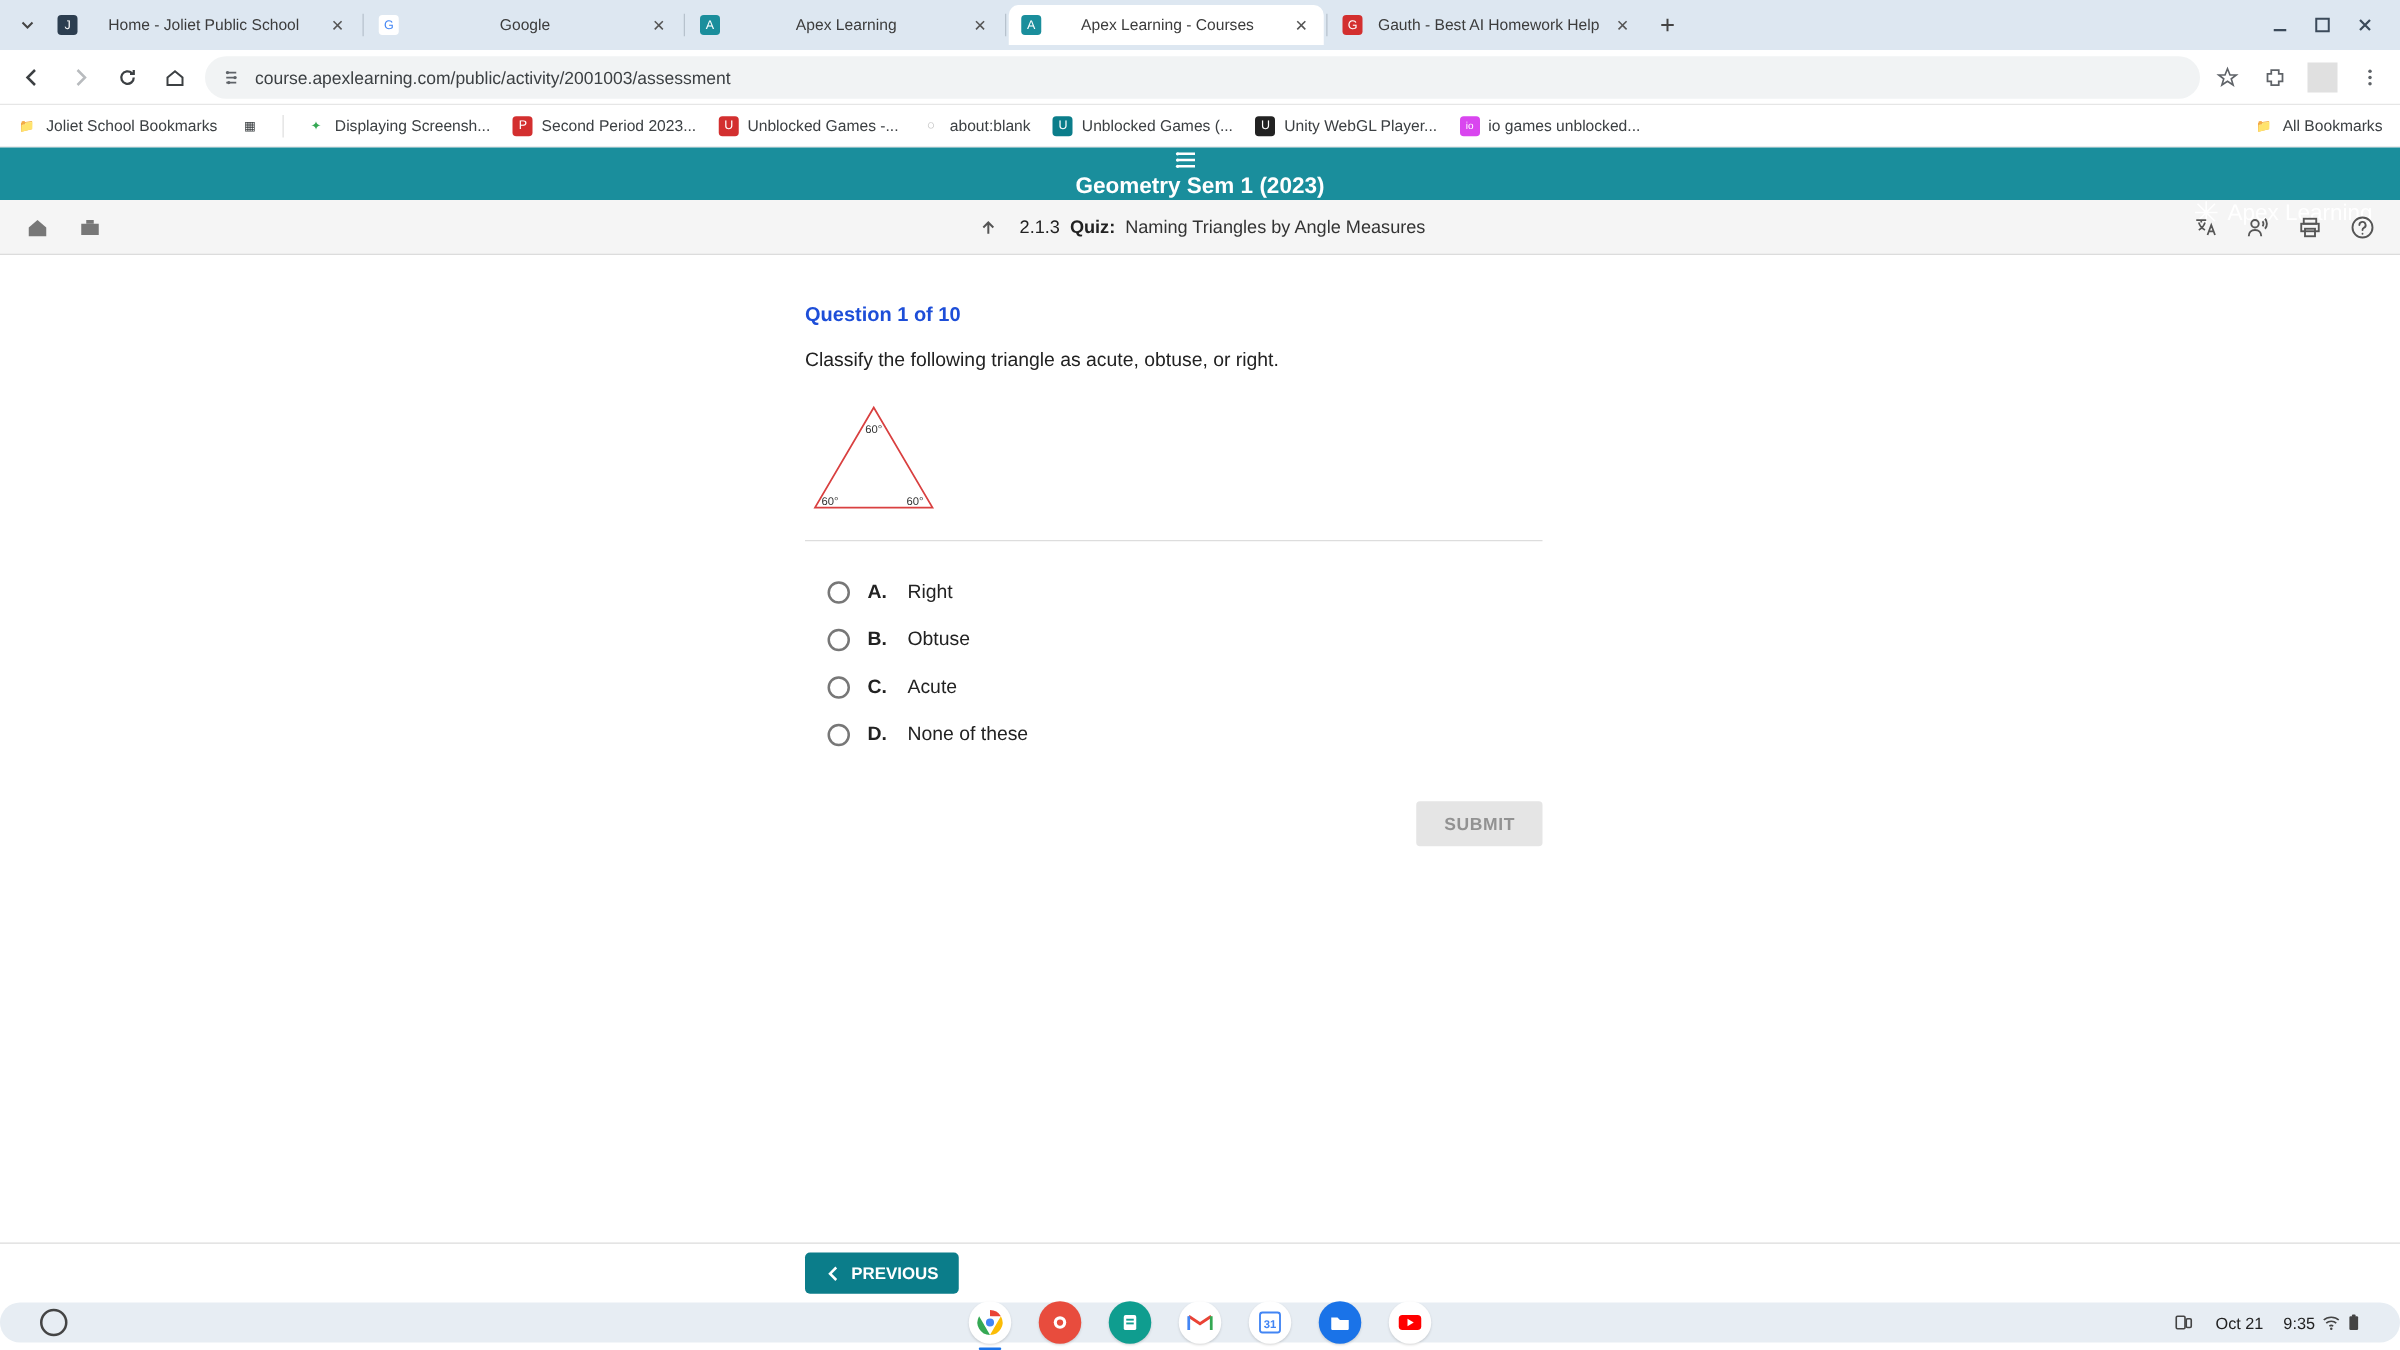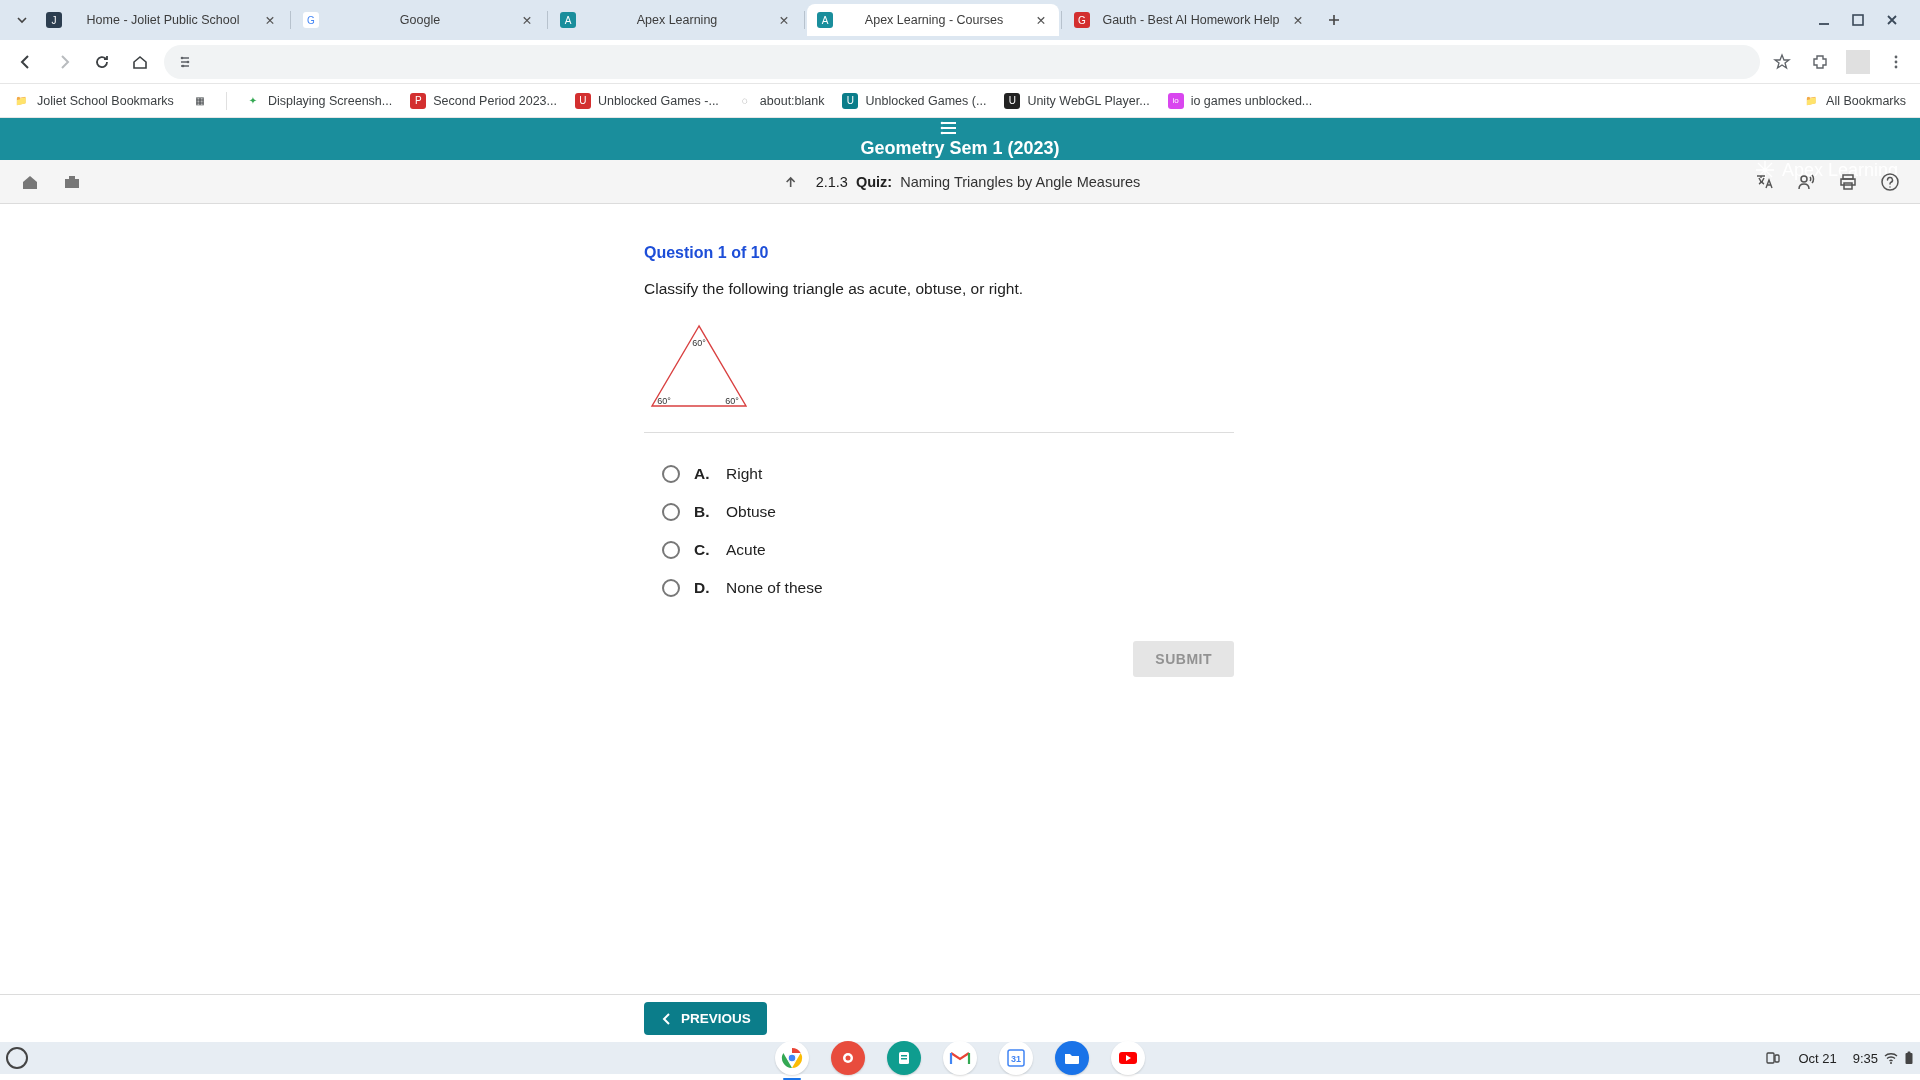--- a/index.html
+++ b/index.html
@@ -65,21 +65,21 @@
 .option .letter { font-weight: 700; font-size: 15.5px; color: #222; width: 18px; }
 .option .label { font-size: 15.5px; color: #222; }
 .submit-row { display: flex; justify-content: flex-end; margin-top: 34px; }
 .submit-btn { background: #e5e5e5; color: #929292; font-size: 14px; font-weight: 600; letter-spacing: 0.5px; padding: 10px 22px; border: none; border-radius: 3px; cursor: not-allowed; }
 
 
 .footer-nav { height: 48px; border-top: 1px solid #dcdcdc; display: flex; align-items: center; padding: 0 0 0 644px; }
 .prev-btn { background: #0b7d8a; color: #fff; font-size: 13.5px; font-weight: 600; padding: 9px 16px; border: none; border-radius: 4px; display: flex; align-items: center; gap: 7px; cursor: pointer; }
 
 
-.shelf { height: 32px; background: #e7edf3; display: flex; align-items: center; padding: 0 6px; position: relative; }
+.shelf { height: 32px; background: #e7edf3; display: flex; align-items: center; padding: 0 32px; position: relative; border-radius: 18px; }
 .shelf .launcher { width: 22px; height: 22px; border: 2px solid #444; border-radius: 50%; cursor: pointer; }
 .shelf .apps { position: absolute; left: 50%; transform: translateX(-50%); display: flex; gap: 22px; }
 .shelf .app { width: 34px; height: 34px; border-radius: 50%; display: flex; align-items: center; justify-content: center; font-size: 16px; cursor: pointer; background: #fff; box-shadow: 0 1px 2px rgba(0,0,0,.15); position: relative; }
 .shelf .app.active::after { content: ''; position: absolute; bottom: -5px; left: 50%; transform: translateX(-50%); width: 18px; height: 2.5px; background: #1a73e8; border-radius: 2px; }
 .shelf .status { margin-left: auto; display: flex; align-items: center; gap: 16px; font-size: 13px; color: #222; }
 .shelf .status .tray-icon { width: 18px; height: 18px; display: flex; align-items: center; justify-content: center; color: #444; cursor: pointer; }
 .shelf .status .pill { display: flex; align-items: flex-start; gap: 6px; }
 
 svg { display: block; }
 </style>
@@ -177,20 +177,21 @@
 
     <div class="omnibox">
       <span class="site-icon">
           <svg width="16" height="16" viewBox="0 0 16 16">
             <path d="M4 4h8M4 8h8M4 12h8" stroke="#5f6368" stroke-width="1.4"></path>
             <circle cx="5" cy="4" r="1.3" fill="#5f6368"></circle>
             <circle cx="11" cy="8" r="1.3" fill="#5f6368"></circle>
             <circle cx="6" cy="12" r="1.3" fill="#5f6368"></circle>
           </svg>
         </span>
+      <span class="url">course.apexlearning.com/public/activity/2001003/assessment</span>
     </div>
 
     <div class="right-icons">
       <span>
           <svg width="18" height="18" viewBox="0 0 18 18">
             <path d="M9 2l2 5h5l-4 3 1.5 5L9 12l-4.5 3L6 10 2 7h5z" stroke="#5f6368" stroke-width="1.3" fill="none"></path>
           </svg>
         </span>
       <span>
           <svg width="18" height="18" viewBox="0 0 18 18">

